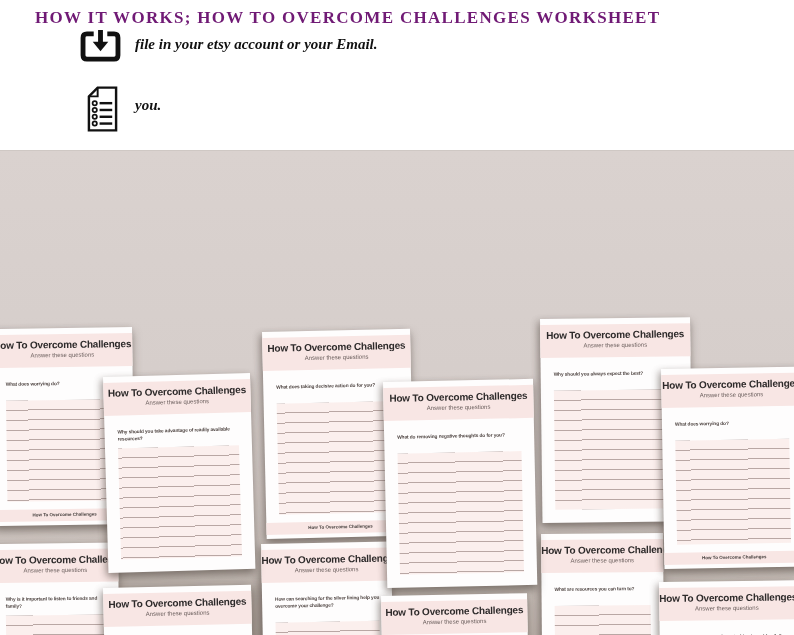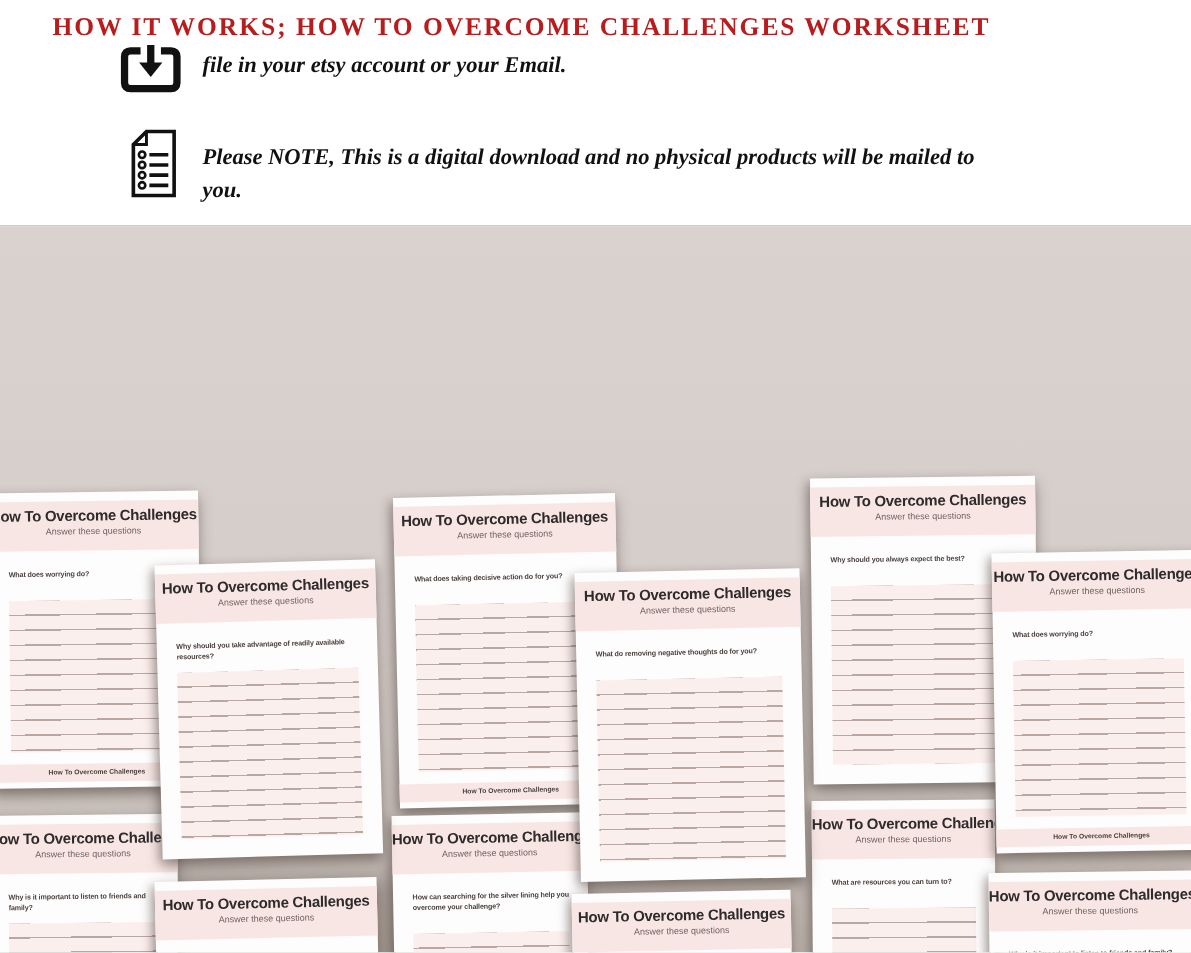--- a/index.html
+++ b/index.html
@@ -5,21 +5,21 @@
   html,body{margin:0;padding:0;}
   body{width:794px;height:635px;overflow:hidden;background:#fff;
        font-family:"Liberation Sans",sans-serif;}
   .page{position:relative;width:794px;height:635px;overflow:hidden;}
 
   
   .hero{position:relative;width:100%;height:150px;background:#ffffff;
         border-bottom:1px solid #cfc8c4;}
   .hero-title{position:absolute;left:35px;top:8px;width:740px;
         font-family:"Liberation Serif",serif;font-weight:bold;
-        font-size:17px;letter-spacing:1.3px;color:#b91c1c;white-space:nowrap;}
+        font-size:17px;letter-spacing:1.3px;color:#701a75;white-space:nowrap;}
   .note-icon{position:absolute;}
   .icon-download{left:78px;top:30px;width:45px;height:33px;}
   .icon-doc{left:86px;top:84px;width:33px;height:50px;}
   .note-text{position:absolute;left:135px;
         font-family:"Liberation Serif",serif;font-weight:bold;font-style:italic;
         font-size:15px;color:#111;}
   .note-text .ln{display:block;line-height:22px;white-space:nowrap;}
   .note-1{top:33px;}
   .note-2{top:94px;}
 
@@ -88,21 +88,20 @@
         <circle cx="9" cy="25" r="2.2" fill="none" stroke="#111" stroke-width="1.8"></circle>
         <circle cx="9" cy="32" r="2.2" fill="none" stroke="#111" stroke-width="1.8"></circle>
         <circle cx="9" cy="39" r="2.2" fill="none" stroke="#111" stroke-width="1.8"></circle>
         <line x1="14" y1="18" x2="27" y2="18" stroke="#111" stroke-width="2.5"></line>
         <line x1="14" y1="25" x2="27" y2="25" stroke="#111" stroke-width="2.5"></line>
         <line x1="14" y1="32" x2="27" y2="32" stroke="#111" stroke-width="2.5"></line>
         <line x1="14" y1="39" x2="27" y2="39" stroke="#111" stroke-width="2.5"></line>
       </svg>
     </span>
     <div class="note-text note-2">
-      <span class="ln">Please NOTE, This is a digital download and no physical products will be mailed to</span>
       <span class="ln">you.</span>
     </div>
   </div>
 
   <div class="collage">
 
     <div class="card c0">
       <div class="band">
         <div class="wtitle">How To Overcome Challenges</div>
         <div class="wsub">Answer these questions</div>

